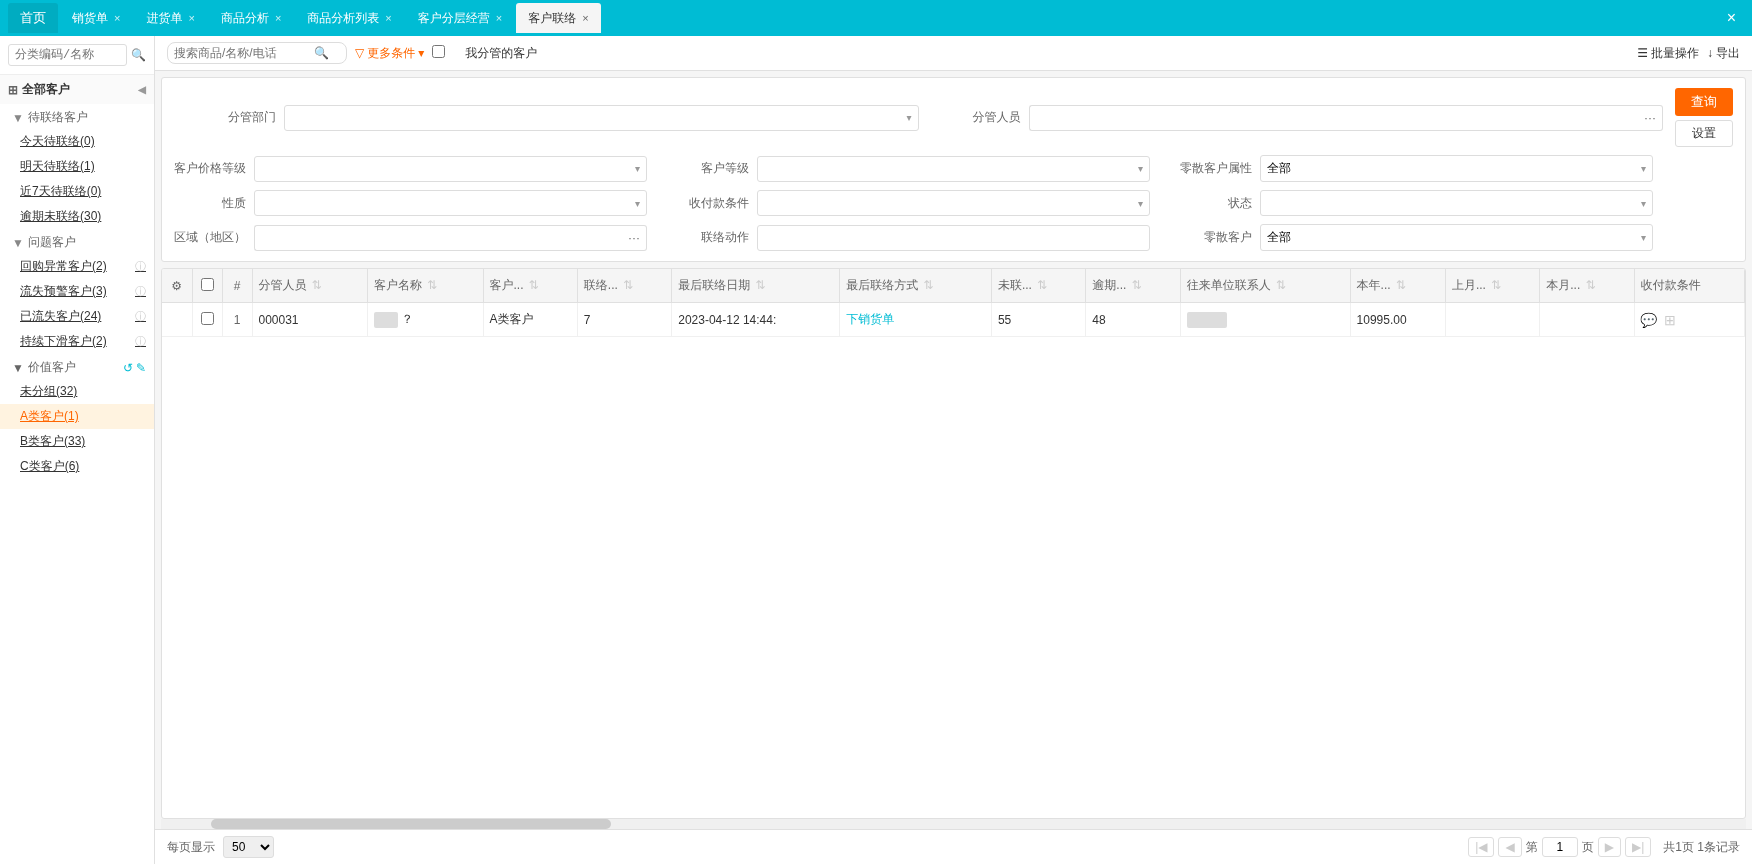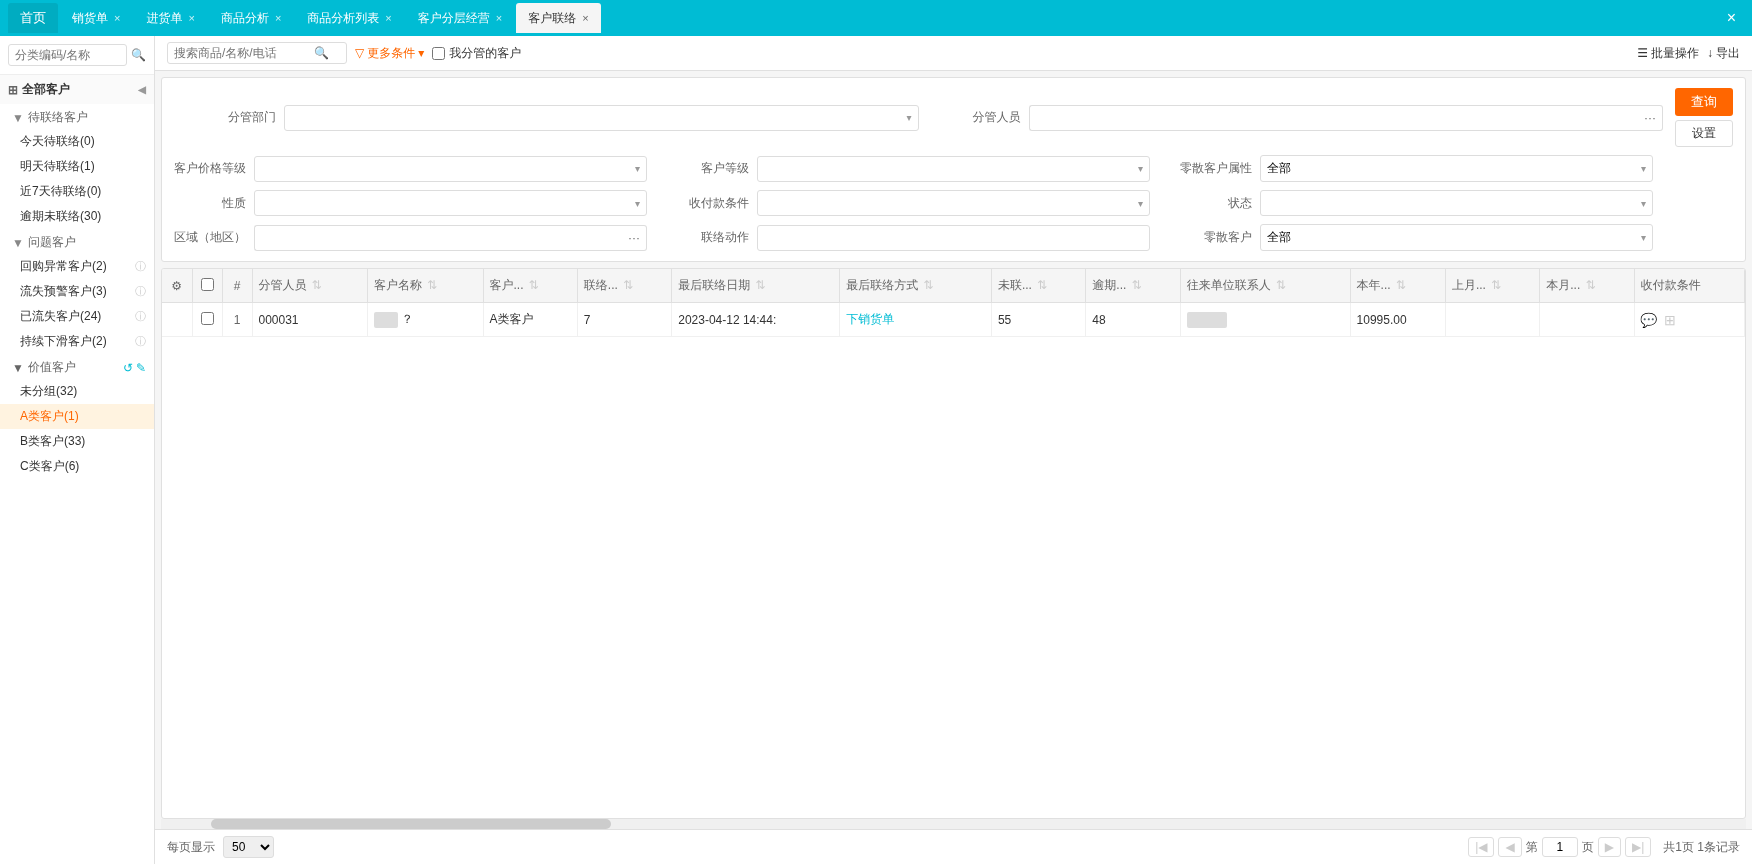--- a/index.html
+++ b/index.html
@@ -62,20 +62,21 @@
       align-items: center;
       border-bottom: 1px solid #eee;
     }
     .sidebar-search input {
       border: 1px solid #ddd;
       border-radius: 3px;
       padding: 3px 6px;
       width: 100%;
       font-size: 12px;
       color: #999;
+      font-family: Liberation Mono, monospace;
     }
     .sidebar-search-icon { color: #00bcd4; margin-left: 4px; cursor: pointer; }
 
     .sidebar-section-header {
       display: flex;
       align-items: center;
       padding: 6px 8px;
       font-weight: bold;
       color: #333;
       cursor: pointer;
@@ -93,20 +94,21 @@
     }
     .sidebar-group-title .arrow { margin-right: 4px; color: #888; }
 
     .sidebar-item {
       padding: 4px 8px 4px 20px;
       cursor: pointer;
       color: #333;
       display: flex;
       align-items: center;
       justify-content: space-between;
+      text-decoration: underline;
     }
     .sidebar-item.active { background: #fff3e0; color: #ff6600; }
 
     .sidebar-value-group {
       display: flex;
       align-items: center;
       padding: 5px 8px 3px 12px;
       color: #666;
       font-size: 12px;
     }
@@ -128,40 +130,40 @@
       padding: 6px 12px;
       display: flex;
       align-items: center;
       gap: 8px;
       border-bottom: 1px solid #e0e0e0;
     }
     .search-box {
       display: flex;
       align-items: center;
       border: 1px solid #ddd;
-      border-radius: 3px;
+      border-radius: 8px;
       padding: 3px 6px;
       width: 180px;
       background: white;
     }
     .search-box input { border: none; outline: none; width: 140px; font-size: 12px; color: #999; }
     .search-box-icon { color: #00bcd4; cursor: pointer; }
     .filter-btn {
       color: #ff6600;
       background: none;
       border: none;
       cursor: pointer;
       display: flex;
       align-items: center;
       gap: 3px;
     }
     .my-customer-check {
       display: flex;
-      align-items: center;
-      gap: 4px;
+      align-items: flex-start;
+      gap: 20px;
       color: #333;
     }
     .toolbar-right { margin-left: auto; display: flex; gap: 8px; align-items: center; }
     .batch-op-btn {
       background: none;
       border: none;
       color: #333;
       cursor: pointer;
       display: flex;
       align-items: center;

